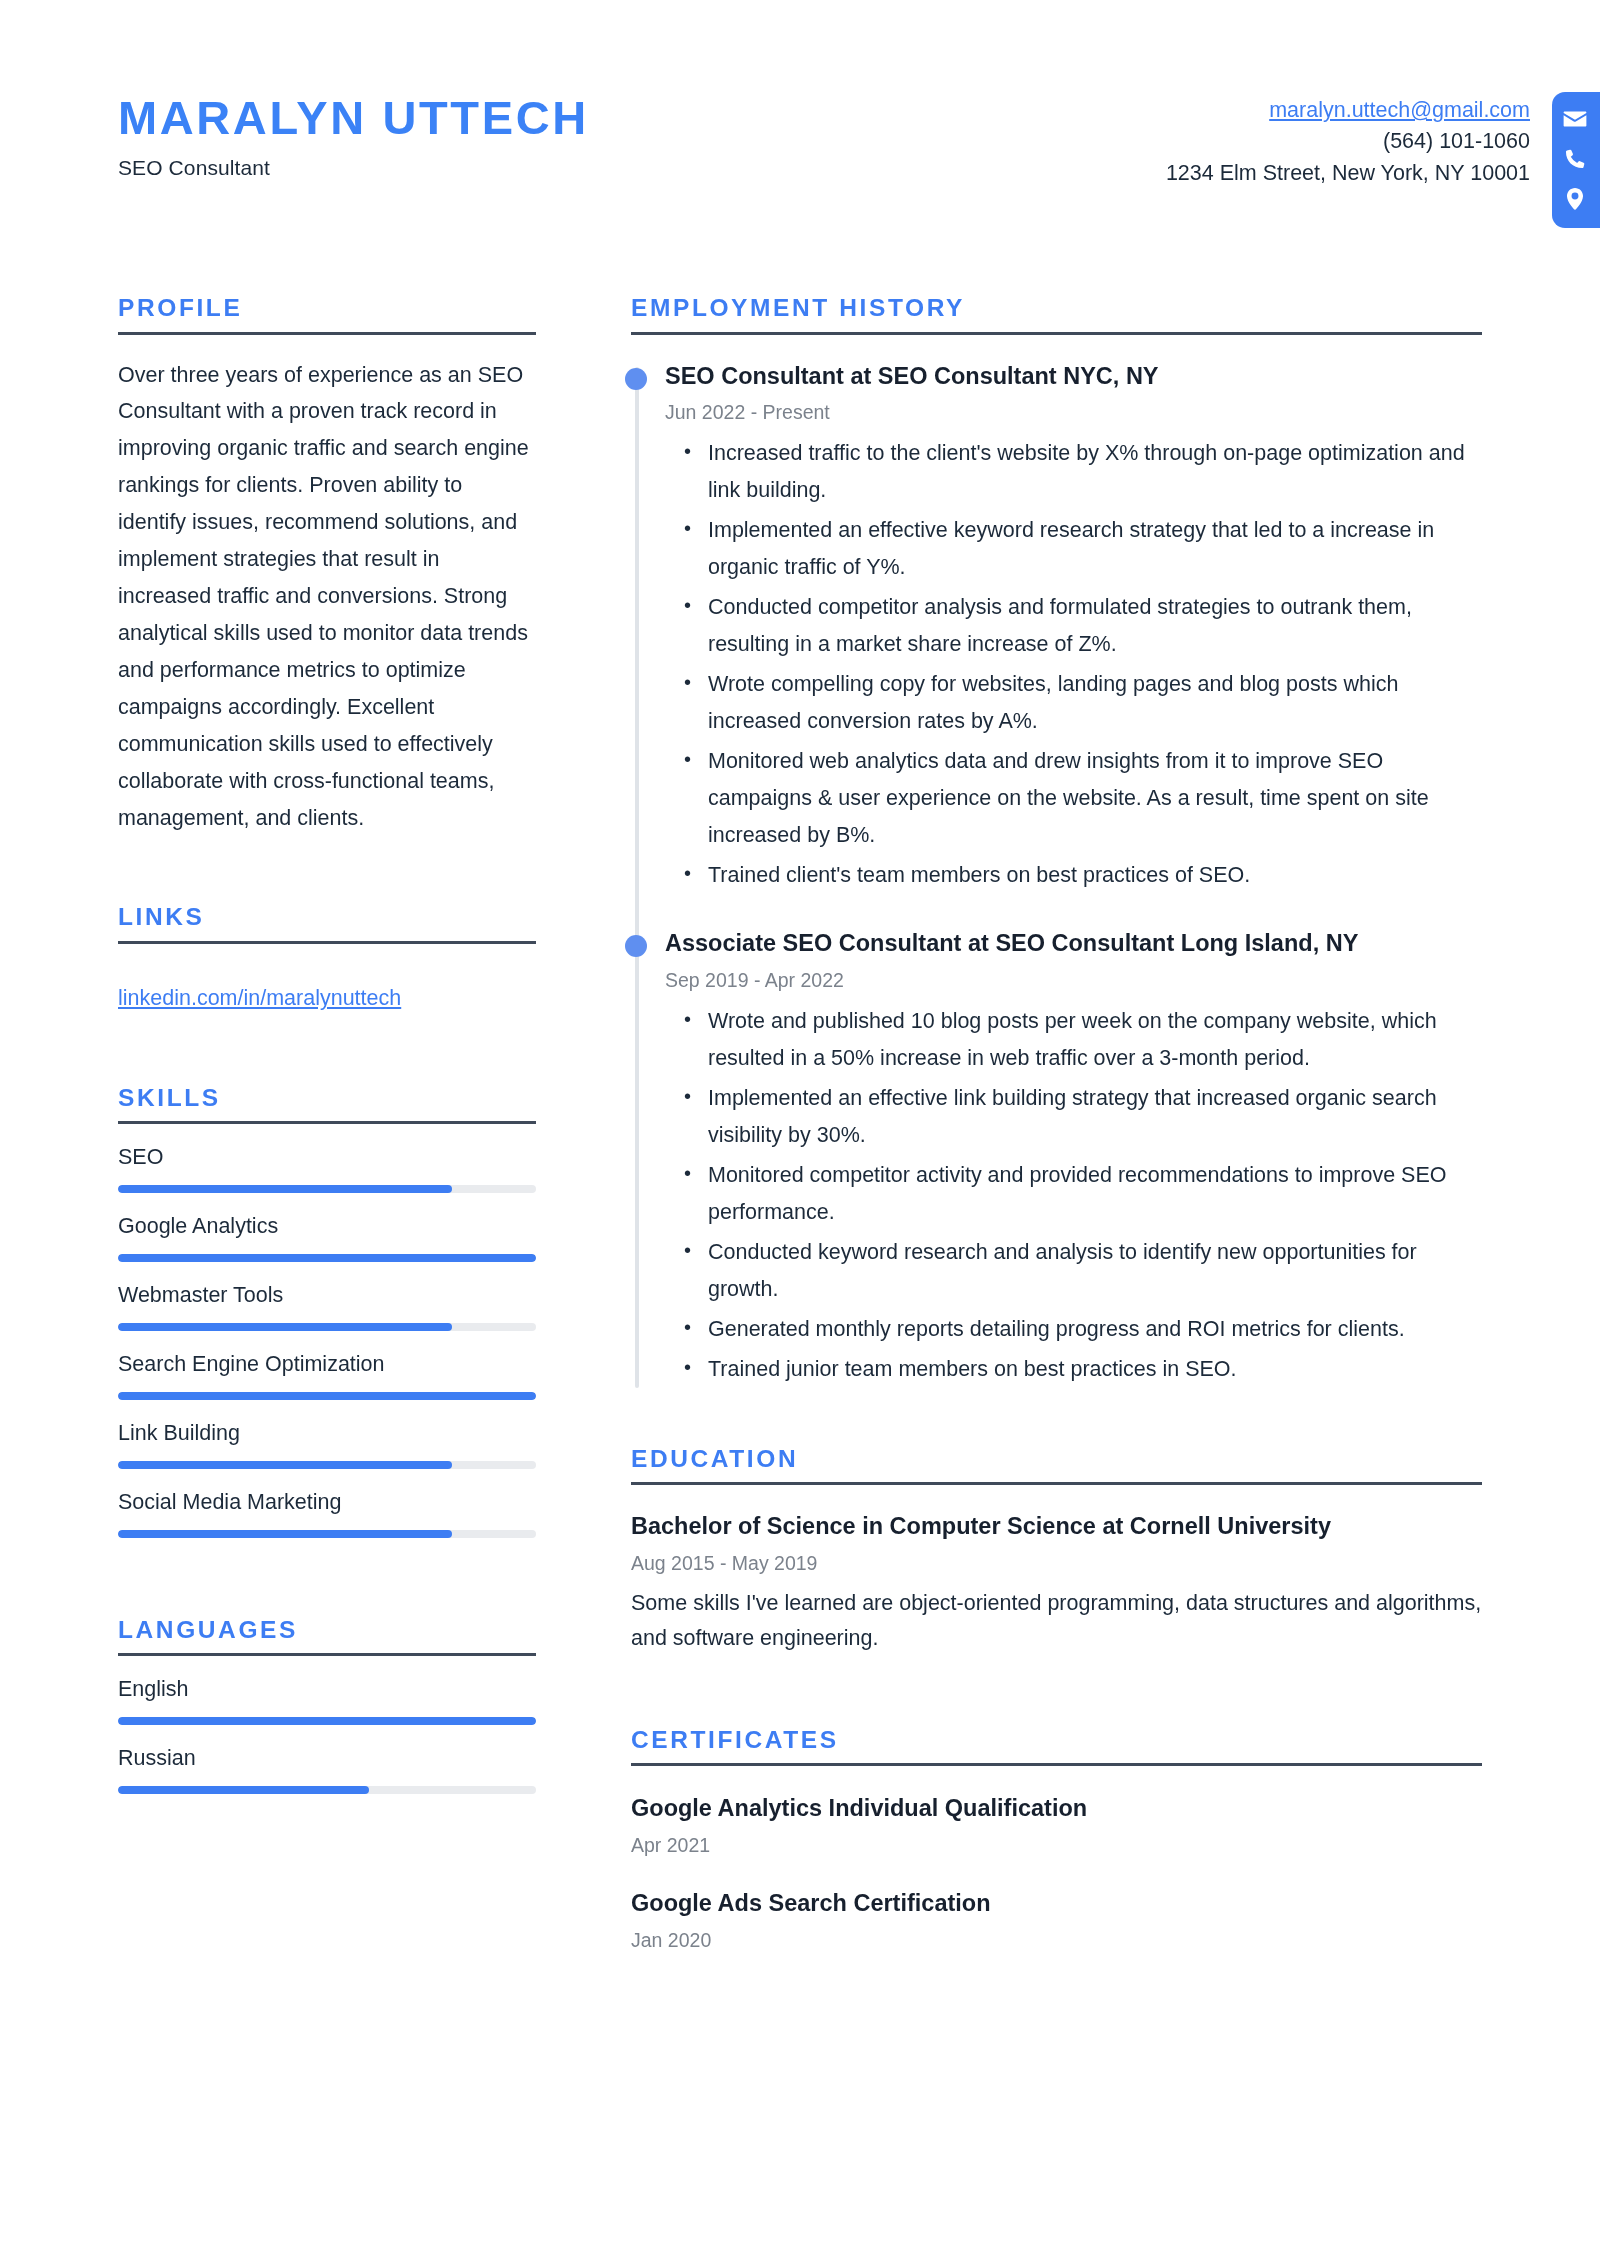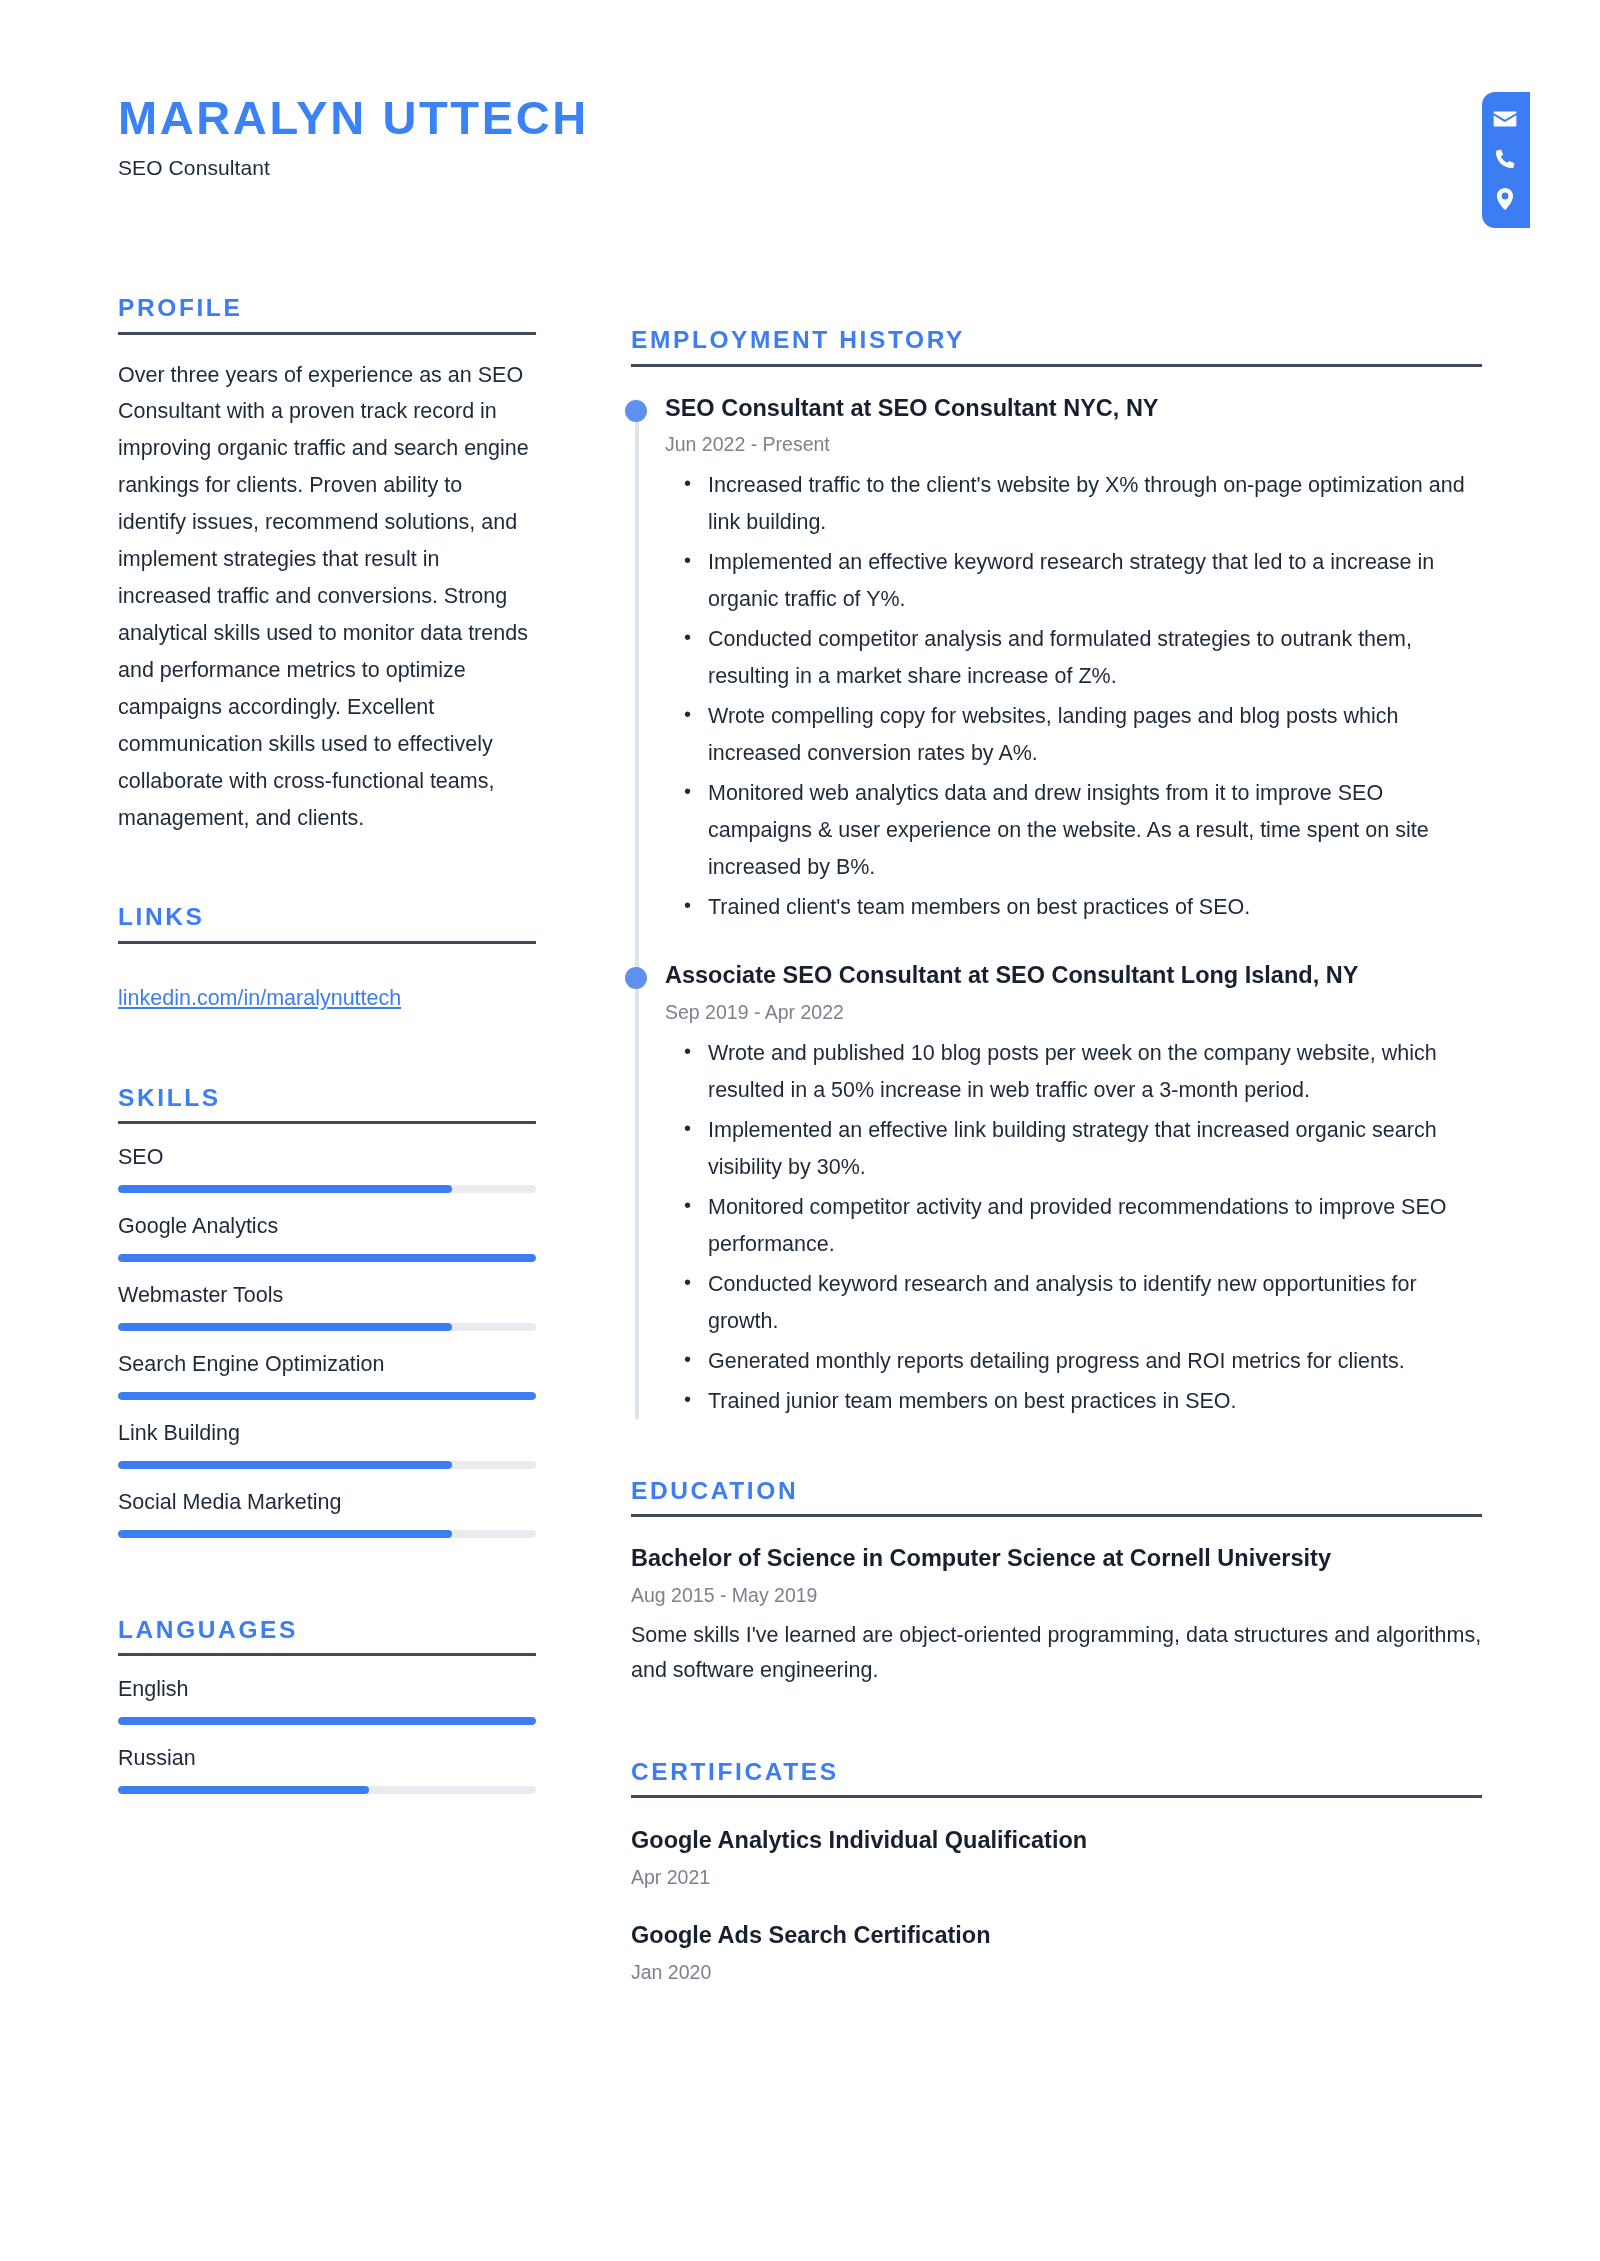--- a/index.html
+++ b/index.html
@@ -77,21 +77,21 @@
   }
   .icon-bar svg { display: block; fill: #ffffff; }
 
   
   .body-grid {
     display: flex;
     margin: 68px 118px 0 118px;
     align-items: flex-start;
   }
   .col-left { width: 418px; flex: 0 0 418px; }
-  .col-right { flex: 1 1 auto; padding-left: 95px; margin-top: 32px; }
+  .col-right { flex: 1 1 auto; padding-left: 95px; }
 
   
   .section { margin-bottom: 0; }
   .sec-title {
     font-size: 24.5px;
     font-weight: 700;
     letter-spacing: 2.6px;
     color: #3d7df3;
     line-height: 1;
   }
@@ -214,20 +214,27 @@
 
 <div class="page">
 
   <div class="header">
     <div class="identity">
       <div class="full-name">MARALYN UTTECH</div>
       <div class="job-title">SEO Consultant</div>
     </div>
 
     <div class="contact-wrap">
+      <div class="contact-lines">
+        <div>
+          <a href="#">maralyn.uttech@gmail.com</a>
+        </div>
+        <div>(564) 101-1060</div>
+        <div>1234 Elm Street, New York, NY 10001</div>
+      </div>
 
       <div class="icon-bar">
         <span>
           <svg width="26" height="26" viewBox="0 0 24 24" aria-hidden="true">
             <path d="M2.5 5h19c.55 0 1 .45 1 1v.35l-10.5 6.3L1.5 6.35V6c0-.55.45-1 1-1zm20 3.6V18c0 .55-.45 1-1 1h-19c-.55 0-1-.45-1-1V8.6l9.73 5.84c.17.1.37.16.57.16s.4-.06.57-.16L22.5 8.6z"></path>
           </svg>
         </span>
         <span>
           <svg width="26" height="26" viewBox="0 0 24 24" aria-hidden="true">
             <path d="M19.9 15.4l-3.3-1.4a1.2 1.2 0 0 0-1.4.35l-1.2 1.45a14.8 14.8 0 0 1-5.9-5.9l1.45-1.2A1.2 1.2 0 0 0 10.1 7.4L8.7 4.1a1.2 1.2 0 0 0-1.36-.7L4.6 4.1A1.25 1.25 0 0 0 3.65 5.3C3.65 13.9 10.1 20.35 18.7 20.35c.58 0 1.08-.4 1.2-.95l.7-2.74a1.2 1.2 0 0 0-.7-1.26z"></path>

